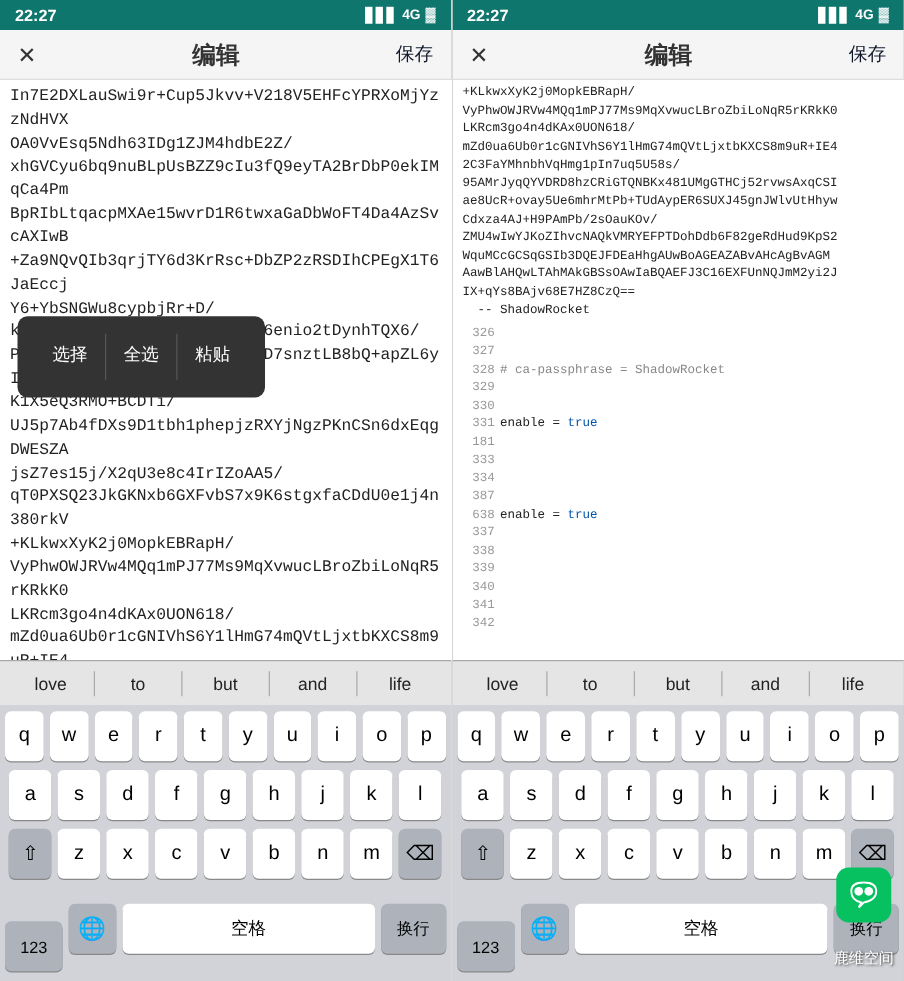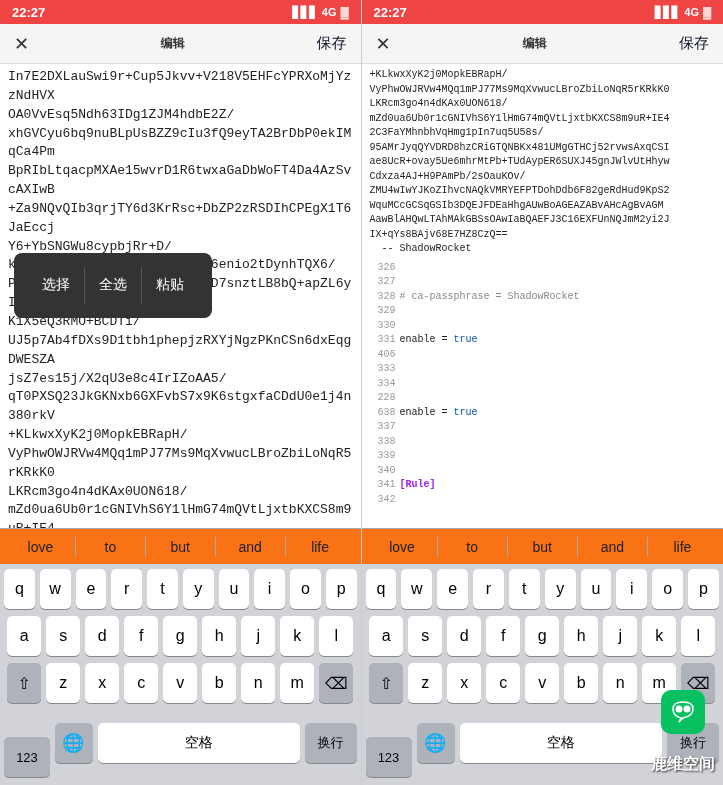--- a/index.html
+++ b/index.html
@@ -20,21 +20,21 @@
       display: flex;
       flex-direction: column;
       position: relative;
       overflow: hidden;
     }
 
     .phone-panel.left { border-right: 1px solid #ccc; }
 
     
     .status-bar {
-      background: #ef4444;
+      background: #0f766e;
       color: #fff;
       display: flex;
       justify-content: space-between;
       align-items: center;
       padding: 4px 12px;
       font-size: 13px;
       font-weight: 600;
       height: 24px;
       flex-shrink: 0;
     }
@@ -51,21 +51,21 @@
       border-bottom: 1px solid #ddd;
       height: 40px;
       flex-shrink: 0;
     }
     .top-nav .close-btn {
       font-size: 18px;
       color: #333;
       cursor: pointer;
     }
     .top-nav .title {
-      font-size: 12px;
+      font-size: 19px;
       font-weight: 600;
       color: #333;
     }
     .top-nav .save-btn {
       font-size: 15px;
       color: #0f172a;
       cursor: pointer;
     }
 
     
@@ -99,21 +99,21 @@
     }
     .context-menu-item {
       padding: 8px 14px;
       cursor: pointer;
       border-right: 1px solid #555;
     }
     .context-menu-item:last-child { border-right: none; }
 
     
     .predictive-bar {
-      background: #f97316;
+      background: #e5e5e5;
       display: flex;
       align-items: center;
       justify-content: space-around;
       height: 36px;
       padding: 0 6px;
       border-top: 1px solid #aaa;
       flex-shrink: 0;
     }
     .predictive-bar span {
       font-size: 14px;
@@ -202,24 +202,23 @@
       width: 44px;
       height: 44px;
       background: #07c160;
       border-radius: 10px;
       display: flex;
       align-items: center;
       justify-content: center;
     }
     .watermark-text {
       color: #fff;
-      font-size: 16px;
+      font-size: 12px;
       margin-top: 20px;
       text-shadow: 1px 1px 2px #333;
-      font-weight: bold;
     }
   </style>
 </head>
 <body>
 
 <div class="phone-panel left">
 
   <div class="status-bar">
     <span class="time">22:27</span>
     <div class="icons">
@@ -377,39 +376,38 @@
   -- ShadowRocket</div>
 
     <div style="display:flex;flex-direction:row;margin-top:4px;">
       <div style="width:30px;color:#999;font-size:10px;line-height:14.5px;font-family:'Courier New',monospace;text-align:right;padding-right:4px;">
         <div>326</div>
         <div>327</div>
         <div>328</div>
         <div>329</div>
         <div>330</div>
         <div>331</div>
-        <div>406</div>
+        <div>181</div>
         <div>333</div>
         <div>334</div>
-        <div>228</div>
+        <div>387</div>
         <div>638</div>
         <div>337</div>
         <div>338</div>
         <div>339</div>
         <div>340</div>
         <div>341</div>
         <div>342</div>
       </div>
       <div style="flex:1;font-family:'Courier New',monospace;font-size:10px;line-height:14.5px;white-space:pre-wrap;word-break:break-all;">
         <div><span style="color:#888;"># ca-passphrase = ShadowRocket</span></div>
         <div>enable = <span style="color:#0055aa;">true</span></div>
         <div></div>
         <div>enable = <span style="color:#0055aa;">true</span></div>
         <div></div>
-        <div><span style="color:#a020f0;font-weight:bold;">[Rule]</span></div>
         
         
         <div></div>
         
         
         
         <div></div>
         
         
         

